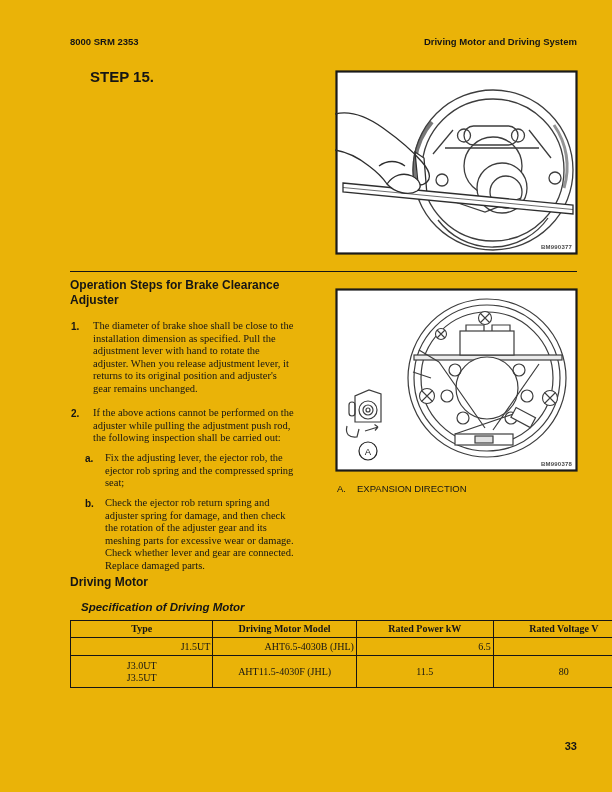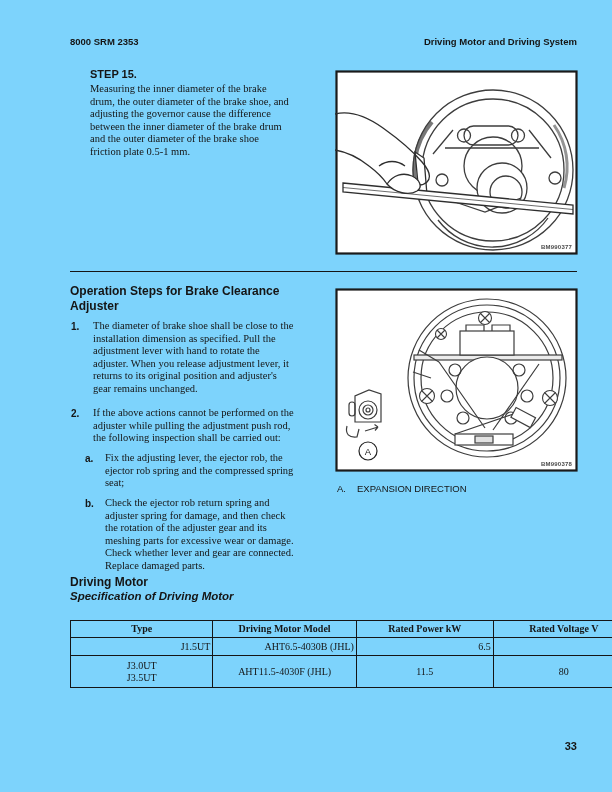--- a/index.html
+++ b/index.html
@@ -1,52 +1,52 @@
 <!DOCTYPE html>
 <html><head>
 <meta charset="utf-8">
 <style>
   html,body{margin:0;padding:0;background:#ffffff;}
-  .page{position:relative;width:612px;height:792px;background:#7dd3fc;color:#151515;overflow:hidden;}
+  .page{position:relative;width:612px;height:792px;background:#eab308;color:#151515;overflow:hidden;}
 
   .header{position:absolute;left:70px;top:36px;width:507px;display:flex;justify-content:space-between;
           font-family:"Liberation Sans",sans-serif;font-weight:bold;font-size:9.5px;}
 
   .pre-serif{font-family:"Liberation Serif",serif;font-size:10.5px;line-height:12.6px;white-space:pre;}
 
   .step15{position:absolute;left:90px;top:68px;width:250px;}
-  .step-title{font-family:"Liberation Sans",sans-serif;font-weight:bold;font-size:11px;margin-bottom:3px;}
+  .step-title{font-family:"Liberation Sans",sans-serif;font-weight:bold;font-size:15px;margin-bottom:3px;}
 
   .figure{position:absolute;left:335px;width:243px;}
   .fig1{top:70px;height:185px;}
   .fig2{top:288px;height:184px;}
   .fig-label{position:absolute;right:6px;bottom:5px;font-family:"Liberation Sans",sans-serif;
              font-size:6px;font-weight:bold;color:#4a4a4a;letter-spacing:.2px;}
 
   .hrule{position:absolute;left:70px;top:271px;width:507px;border-top:1.6px solid #151515;}
 
-  .section-heading{position:absolute;left:70px;top:284px;margin:0;font-family:"Liberation Sans",sans-serif;
+  .section-heading{position:absolute;left:70px;top:278px;margin:0;font-family:"Liberation Sans",sans-serif;
                    font-weight:bold;font-size:12px;line-height:14.5px;white-space:pre;}
 
   .oli{position:absolute;display:flex;}
   .oli .num{font-family:"Liberation Sans",sans-serif;font-weight:bold;font-size:10px;padding-top:1px;}
   .item-1{left:71px;top:320px;} .item-1 .num{width:22px;}
   .item-2{left:71px;top:407px;} .item-2 .num{width:22px;}
   .item-a{left:85px;top:452px;} .item-a .num{width:20px;}
   .item-b{left:85px;top:497px;} .item-b .num{width:20px;}
 
   .fig2-legend{position:absolute;left:337px;top:483px;display:flex;
                font-family:"Liberation Sans",sans-serif;font-size:9.5px;}
   .fig2-legend .legend-letter{width:20px;}
   .fig2-caption{position:absolute;left:335px;top:507px;width:243px;text-align:center;
                 font-family:"Liberation Sans",sans-serif;font-weight:bold;font-style:italic;font-size:9.5px;}
 
   .dm-heading{position:absolute;left:70px;top:575px;margin:0;font-family:"Liberation Sans",sans-serif;
               font-weight:bold;font-size:12px;}
-  .dm-subheading{position:absolute;left:70px;top:590px;margin:0;font-family:"Liberation Sans",sans-serif;
+  .dm-subheading{position:absolute;left:70px;top:590px;margin:11px;font-family:"Liberation Sans",sans-serif;
                  font-weight:bold;font-style:italic;font-size:11.5px;}
 
   .spec-table{position:absolute;left:70px;top:620px;width:565px;border-collapse:collapse;
               font-family:"Liberation Serif",serif;font-size:10px;text-align:center;
               border:1.6px solid #151515;}
   .spec-table th,.spec-table td{border:1px solid #151515;padding:1px 2px;vertical-align:middle;
               white-space:pre-line;line-height:11.5px;}
   .spec-table th{font-weight:bold;height:14px;}
   .spec-table tr.r1 td{height:15px;text-align:right;}
   .spec-table tr.r2 td{height:26px;}
@@ -60,26 +60,20 @@
 
 <div class="page">
 
   <div class="header">
     <span>8000 SRM 2353</span>
     <span>Driving Motor and Driving System</span>
   </div>
 
   <div class="step15">
     <div class="step-title">STEP 15.</div>
-    <div class="pre-serif">Measuring the inner diameter of the brake
-drum, the outer diameter of the brake shoe, and
-adjusting the governor cause the difference
-between the inner diameter of the brake drum
-and the outer diameter of the brake shoe
-friction plate 0.5-1 mm.</div>
   </div>
 
   <div class="figure fig1">
     <svg width="243" height="185" viewBox="0 0 243 185">
       <rect x="1.5" y="1.5" width="240" height="182" fill="#ffffff" stroke="#1a1a1a" stroke-width="2.2"></rect>
       <g fill="none" stroke="#3d3d3d" stroke-width="1.3">
         <circle cx="158" cy="100" r="80"></circle>
         <circle cx="158" cy="100" r="71"></circle>
         <path d="M97 52 A73 73 0 0 0 86 130" stroke-width="4" opacity=".7"></path>
         <path d="M219 55 A73 73 0 0 1 229 118" stroke-width="3" opacity=".55"></path>

